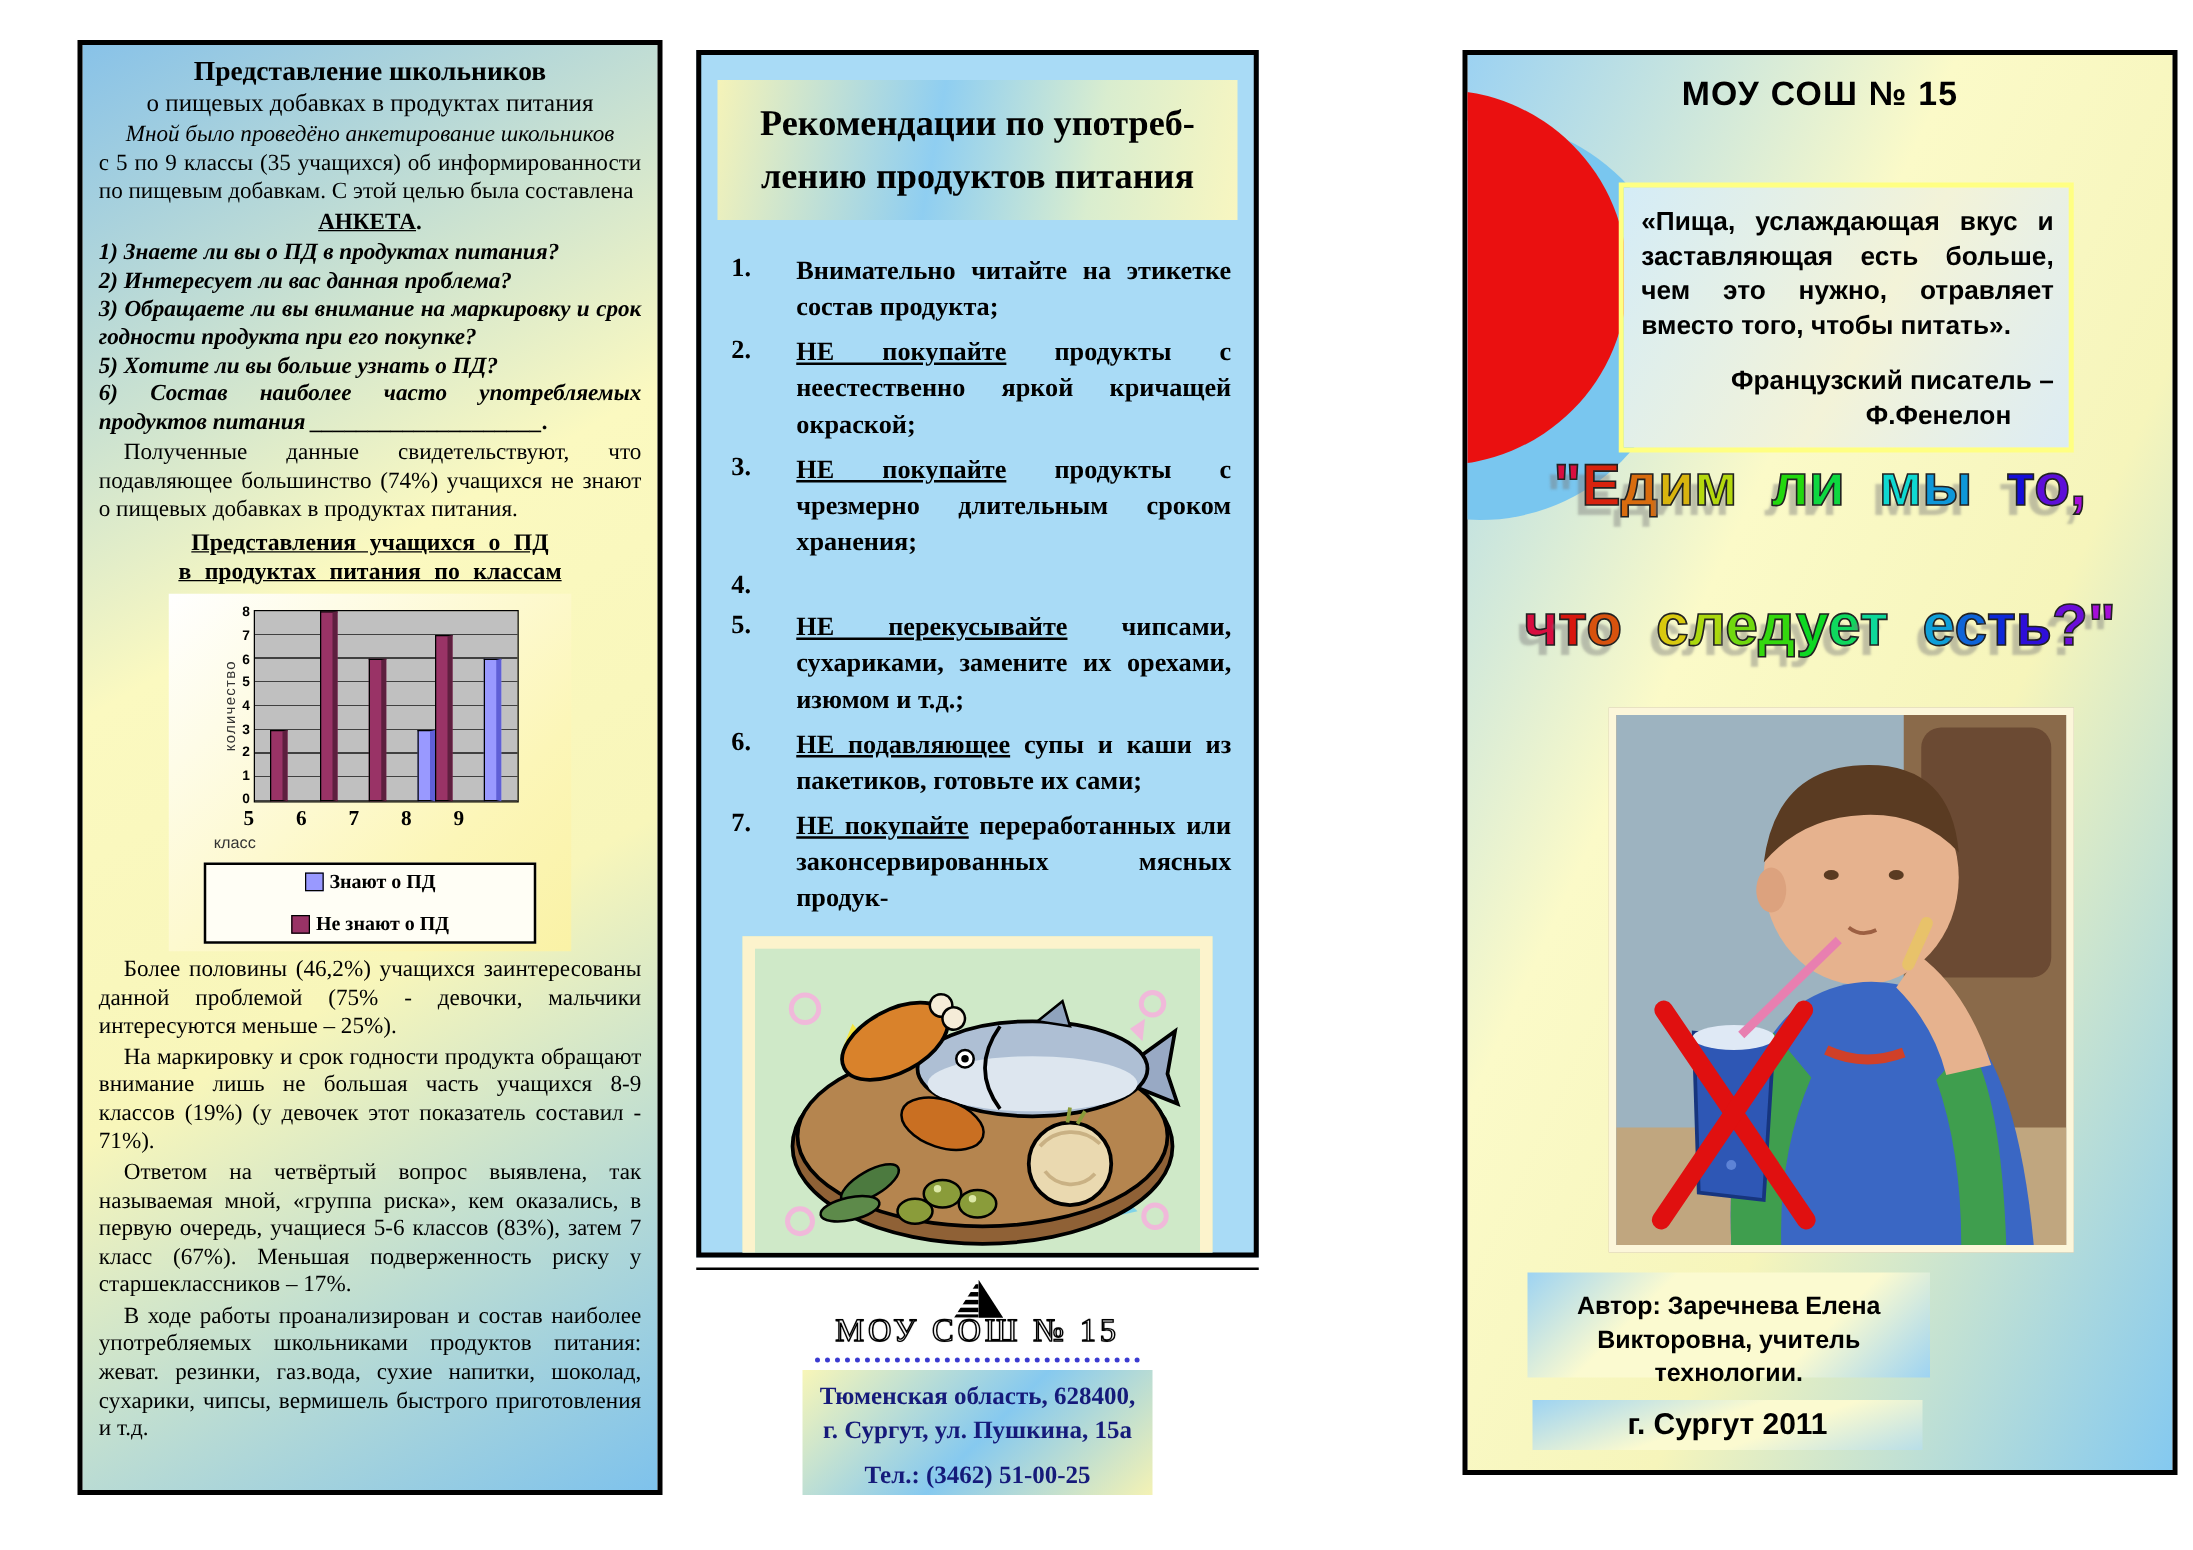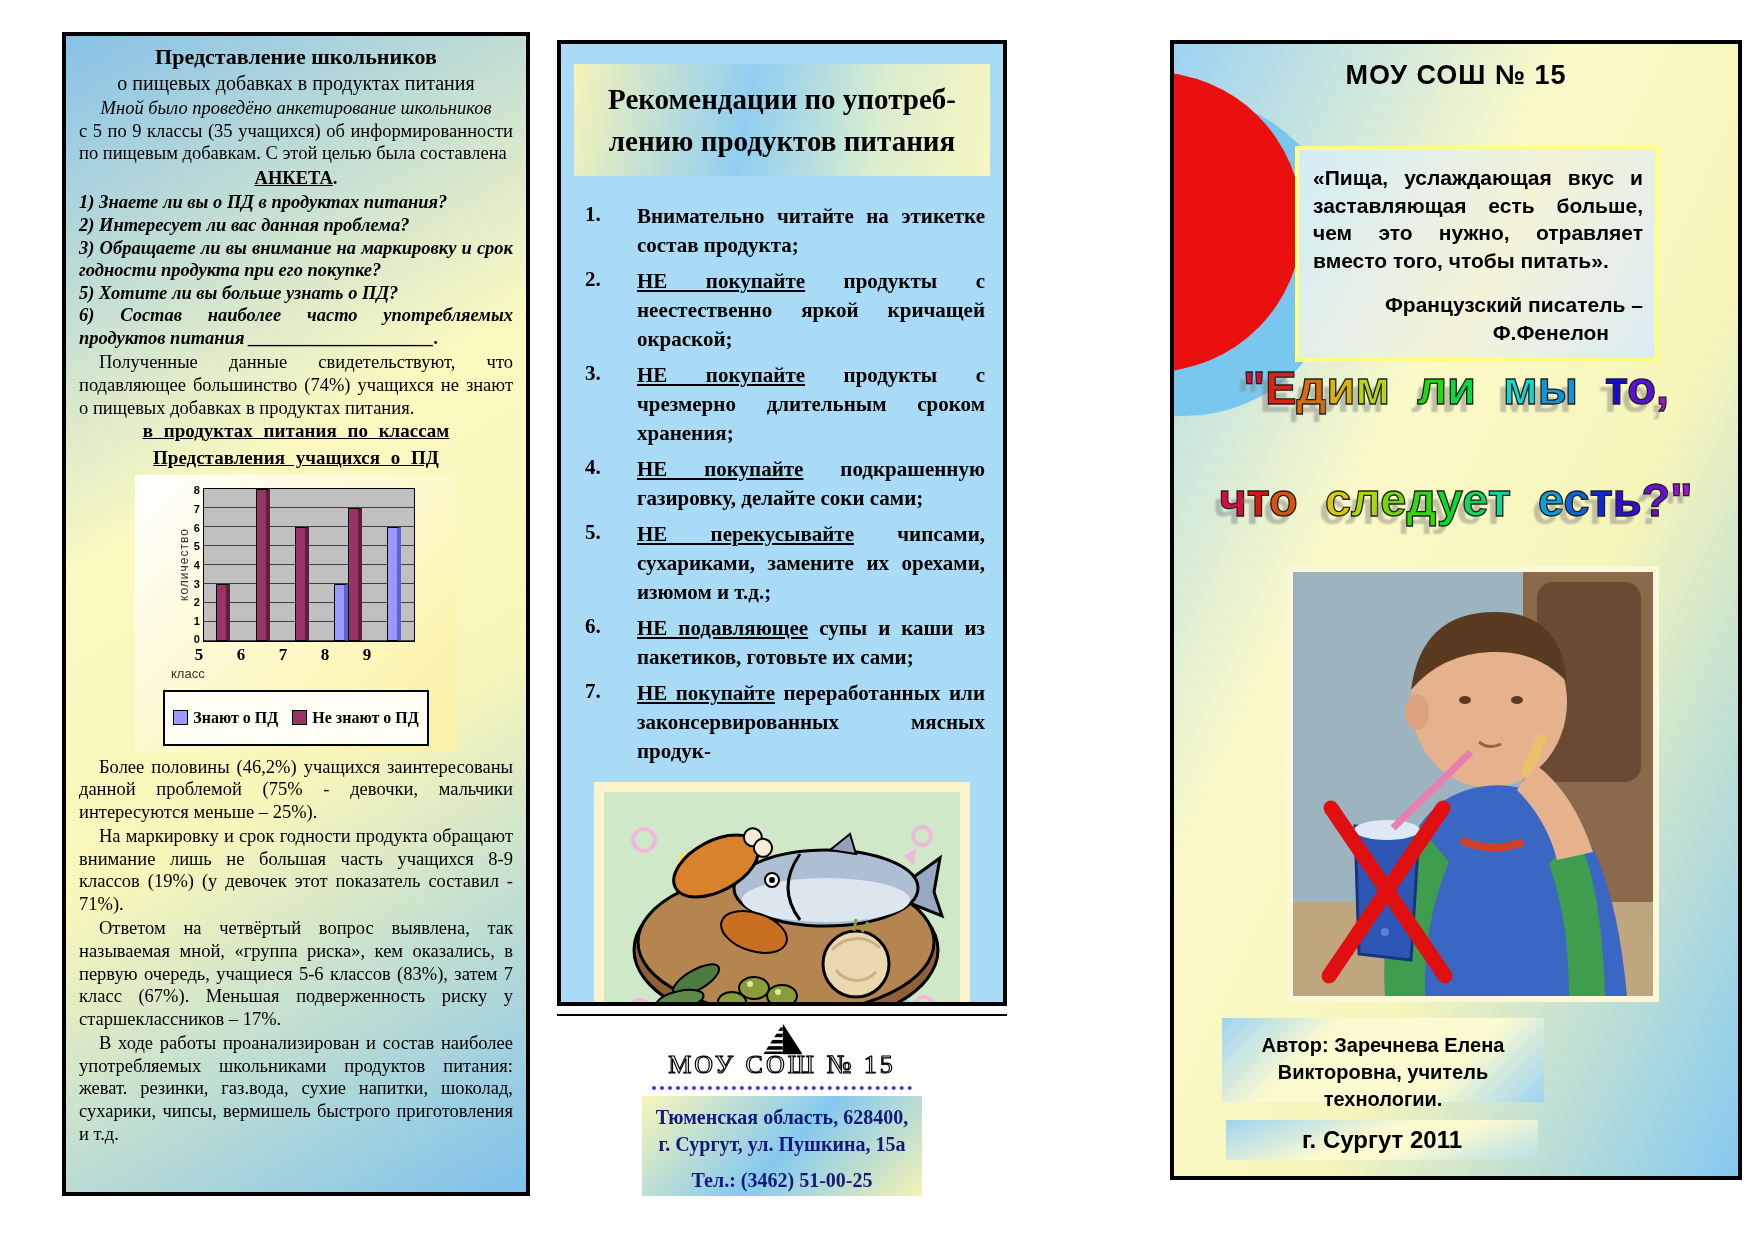--- a/index.html
+++ b/index.html
@@ -43,21 +43,21 @@
     background:repeating-linear-gradient(to bottom,#c0c0c0 0 18px,#404040 18px 19px);
     display:flex;align-items:flex-end;justify-content:space-around;
   }
   .bar-group{display:flex;align-items:flex-end;}
   .bar{width:14px;border:1px solid #000;border-right:4px solid #333;box-sizing:border-box;}
   .xlabels{width:210px;margin-left:37px;display:flex;justify-content:space-around;
     font-weight:bold;font-size:17px;}
   .xlabel-cap{text-align:left;font-family:"Liberation Sans",sans-serif;font-size:13px;color:#333;margin-left:30px;}
   .legend{
     display:flex;justify-content:center;gap:14px;border:2px solid #000;background:#fffef5;
-    width:250px;margin:8px auto 0 auto;padding:16px 6px;font-weight:bold;font-size:16px;align-items:center;
+    width:250px;margin:8px auto 0 auto;padding:4px 6px;font-weight:bold;font-size:16px;align-items:center;flex-direction:column;
   }
   .legend-item{display:flex;align-items:center;gap:5px;}
   .legend-swatch{width:13px;height:13px;border:1px solid #000;display:inline-block;}
 
   
   #middle-panel{
     left:557px;top:40px;width:450px;height:966px;
     background:#a9dbf6;overflow:hidden;
   }
   .mid-title{
@@ -150,22 +150,22 @@
   </div>
   <div class="lp-anketa"><span>АНКЕТА</span><b>.</b></div>
   <div>
       <div class="q">1) Знаете ли вы о ПД в продуктах питания?</div>
       <div class="q">2) Интересует ли вас данная проблема?</div>
       <div class="q">3) Обращаете ли вы внимание на маркировку и срок годности продукта при его покупке?</div>
       <div class="q">5) Хотите ли вы больше узнать о ПД?</div>
       <div class="q">6) Состав наиболее часто употребляемых продуктов питания ____________________.</div>
     </div>
   <div class="lp-para">Полученные данные свидетельствуют, что подавляющее большинство (74%) учащихся не знают о пищевых добавках в продуктах питания.</div>
+  <div class="chart-title">Представления  учащихся  о  ПД</div>
   <div class="chart-title" style="margin-top:0;">в  продуктах  питания  по  классам</div>
-  <div class="chart-title">Представления  учащихся  о  ПД</div>
 
   <div class="chart-box">
     <div class="chart-main">
       <div class="ylabel">количество</div>
       <div class="yticks">
           <div>8</div>
           <div>7</div>
           <div>6</div>
           <div>5</div>
           <div>4</div>
@@ -232,21 +232,20 @@
       <div class="rec-item">
         <div class="rec-num">2.</div>
         <div class="rec-text"><span class="u">НЕ покупайте</span> продукты с неестественно яркой кричащей окраской;</div>
       </div>
       <div class="rec-item">
         <div class="rec-num">3.</div>
         <div class="rec-text"><span class="u">НЕ покупайте</span> продукты с чрезмерно длительным сроком хранения;</div>
       </div>
       <div class="rec-item">
         <div class="rec-num">4.</div>
-        <div class="rec-text"><span class="u">НЕ покупайте</span> подкрашенную газировку, делайте соки сами;</div>
       </div>
       <div class="rec-item">
         <div class="rec-num">5.</div>
         <div class="rec-text"><span class="u">НЕ перекусывайте</span> чипсами, сухариками, замените их орехами, изюмом и т.д.;</div>
       </div>
       <div class="rec-item">
         <div class="rec-num">6.</div>
         <div class="rec-text"><span class="u">НЕ подавляющее</span> супы и каши из пакетиков, готовьте их сами;</div>
       </div>
       <div class="rec-item">

